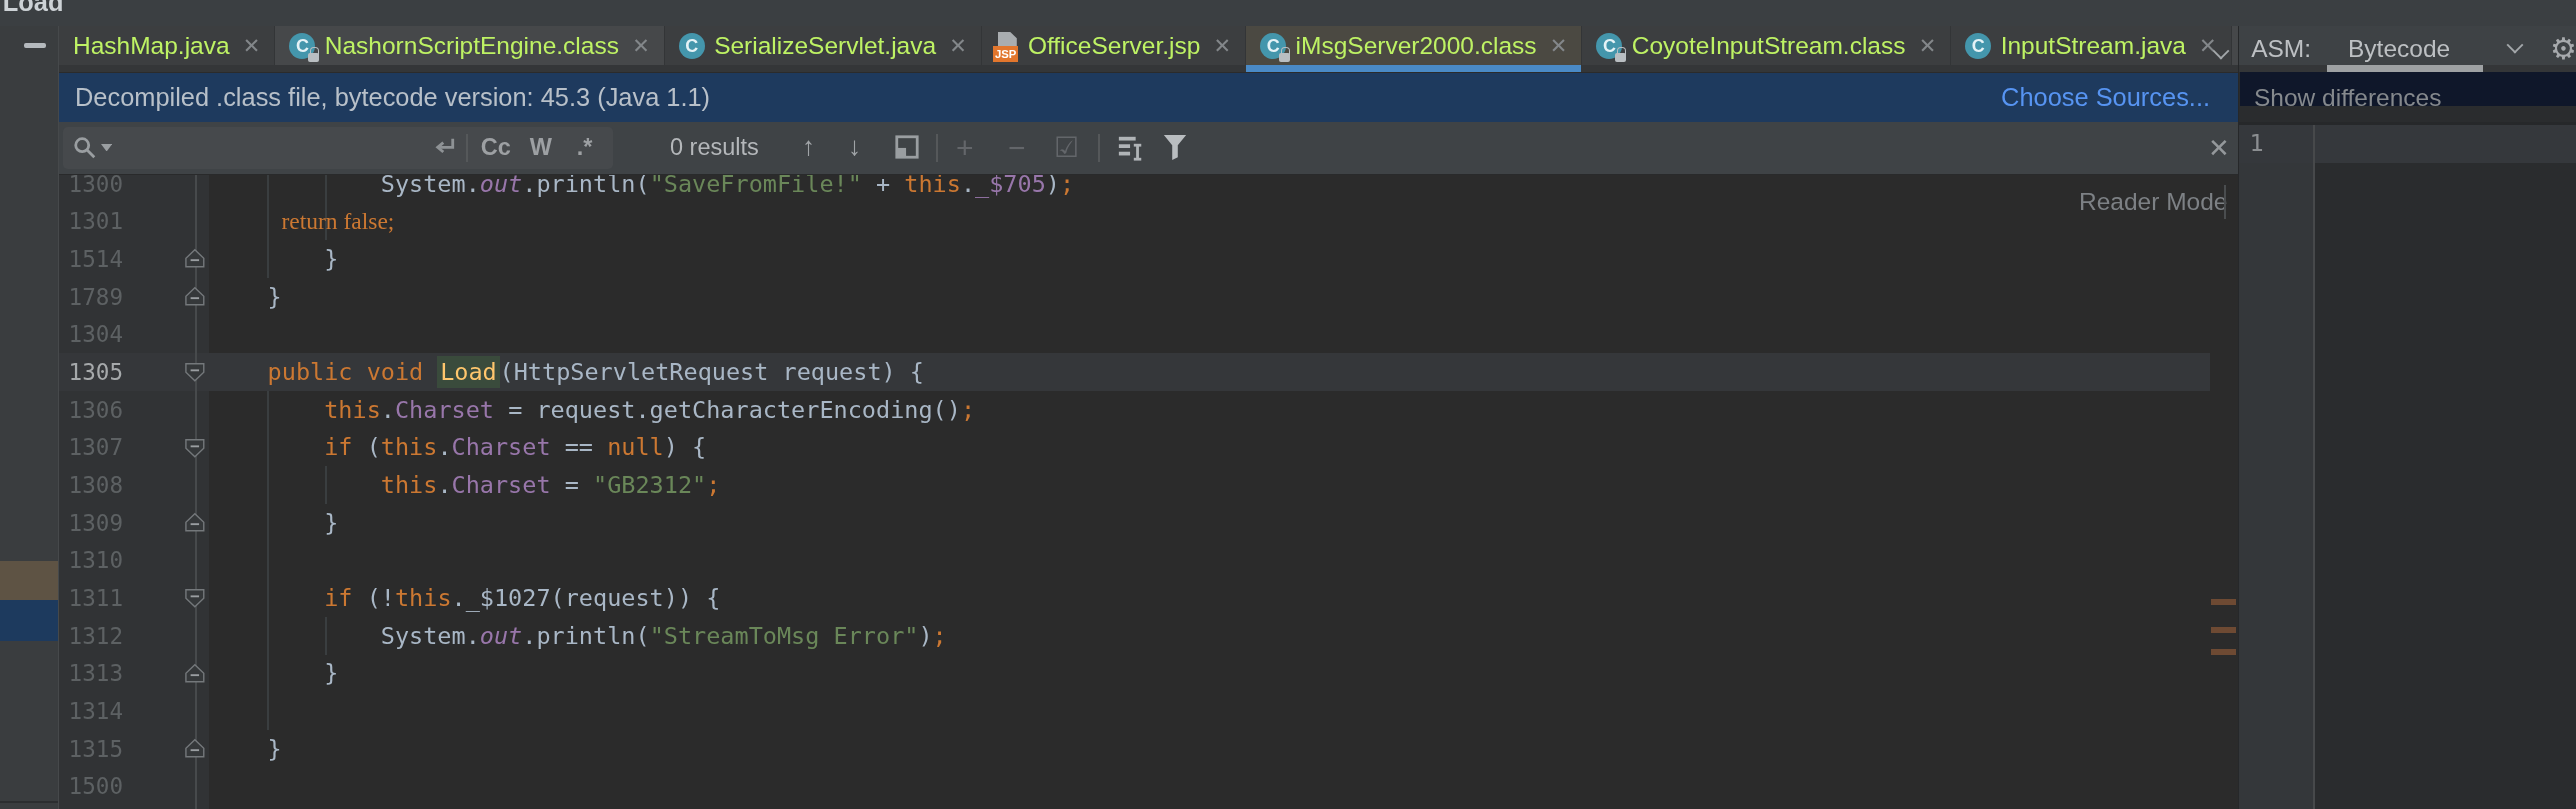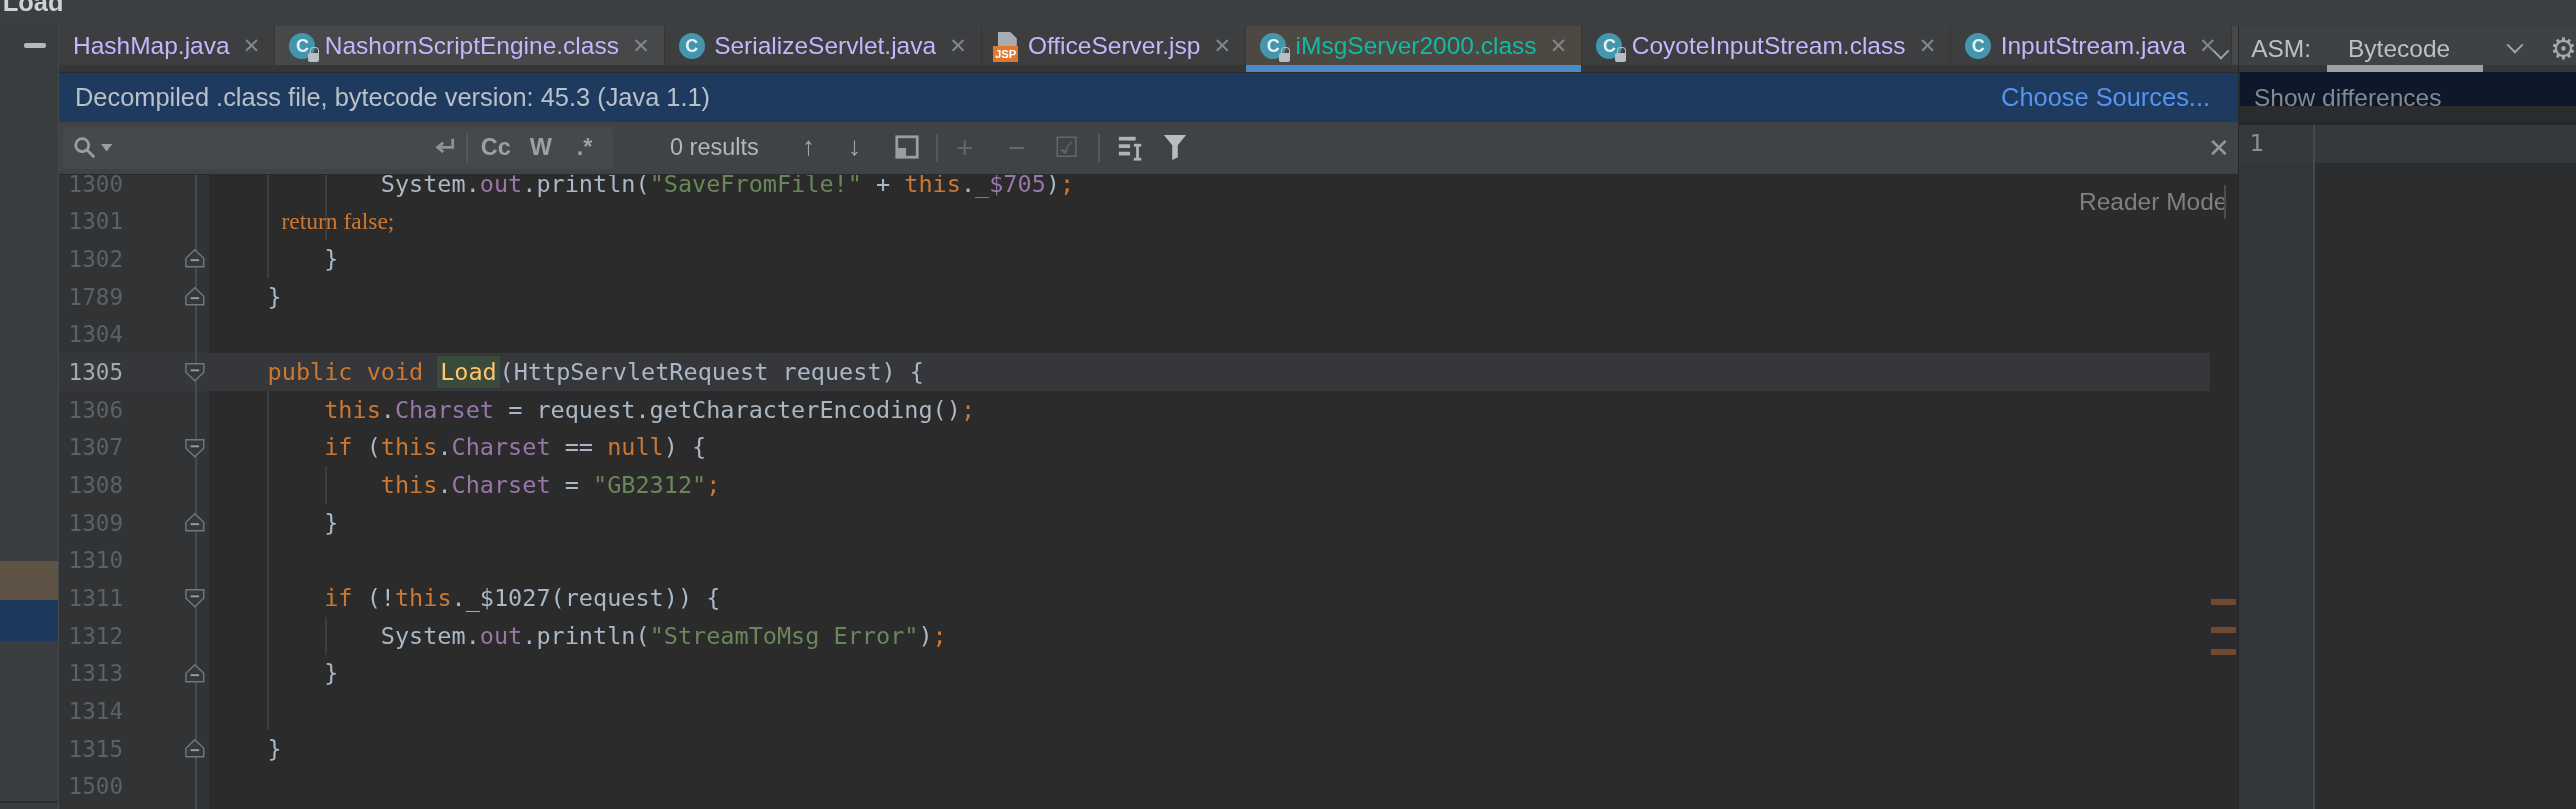--- a/index.html
+++ b/index.html
@@ -22,22 +22,22 @@
 
   
   .tabbar { position:absolute; left:59px; top:26px; width:2179px; height:46px; background:#3c4043;
             display:flex; align-items:stretch; }
   .tabbar::after { content:""; position:absolute; left:0; bottom:0; width:100%; height:6.6px; background:#343638; }
   .tab { position:relative; display:flex; align-items:center; gap:9.4px; padding:0 14px 6.6px 14px;
          background:#3c3e40; border-right:0.9px solid #333537; cursor:default; }
   .tab.hover { background:#46484a; }
   .tab.active { background:#4b4942; }
   .tab.active::after { content:""; position:absolute; left:0; bottom:0; width:100%; height:6.6px; background:#4a8ac6; z-index:3; }
-  .tab-label { color:#c4b5fd; font-size:24.5px; white-space:nowrap; }
-  .tab.active .tab-label { color:#14b8a6; }
+  .tab-label { color:#bef264; font-size:24.5px; white-space:nowrap; }
+  .tab.active .tab-label { color:#bef264; }
   .tab-close { color:#83878a; font-size:21px; margin-left:3.8px; }
   .cicon { position:relative; width:26px; height:26px; flex:0 0 26px; }
   .cicon .ball { position:absolute; inset:0; border-radius:50%; background:#4496ac;
                  color:#e4f2f6; font-size:18px; font-weight:bold; text-align:center; line-height:26px; }
   .cicon .lock { position:absolute; right:-3.8px; bottom:-2.8px; width:11.3px; height:8.5px;
                  background:#b9bec2; border-radius:1.9px; }
   .cicon .lock::before { content:""; position:absolute; left:1.9px; top:-5.6px; width:7.5px; height:6.6px;
                  border:1.9px solid #b9bec2; border-bottom:none; border-radius:3.8px 3.8px 0 0; }
   .ficon { position:relative; width:22.6px; height:28px; flex:0 0 22.6px; }
   .ficon .page { position:absolute; left:1.9px; top:0; width:19px; height:22.6px; background:#a9adb0;
@@ -90,21 +90,21 @@
   .foldline { position:absolute; left:136px; top:0; width:1.9px; height:100%; background:#474a4c; }
   .curline { position:absolute; left:0; top:178px; width:2151px; height:38px; background:#35373a; }
   .guide { position:absolute; width:1.9px; background:#3a3e40; }
   .lnum { position:absolute; left:0; width:64px; height:38px; text-align:right; color:#5d6163;
           font-family:"DejaVu Sans Mono", monospace; font-size:22.6px; line-height:38px; }
   .lnum.cur { color:#a6a9ab; }
   .fold { position:absolute; left:125px; width:21.7px; height:23.5px; }
   .codeline { position:absolute; left:152px; height:38px; white-space:pre;
               font-family:"DejaVu Sans Mono", monospace; font-size:23.5px; line-height:38px; }
   .tk-txt { color:#a9b7c6; } .tk-kw { color:#cc7832; } .tk-fld { color:#9876aa; }
-  .tk-str { color:#6a8759; } .tk-it { }
+  .tk-str { color:#6a8759; } .tk-it { font-style:italic; }
   .tk-decl { color:#ffc66d; background:#3a4b3c; padding:1.9px 2.8px; }
   .stripe-mark { position:absolute; left:2152px; width:24.5px; height:5.6px; background:#6e4a33; }
   .reader { position:absolute; left:2020px; top:13px; color:#7d8185; font-size:24.5px; }
   .reader-div { position:absolute; left:2165px; top:10.4px; width:1.9px; height:34px; background:#4a4d4f; }
 </style>
 </head>
 <body>
 
 <div id="app">
 
@@ -255,21 +255,21 @@
     <div class="guide" style="left:208px;top:0;height:103px"></div>
     <div class="guide" style="left:266px;top:0;height:65px"></div>
     <div class="guide" style="left:208px;top:216px;height:339px"></div>
     <div class="guide" style="left:266px;top:291px;height:38px"></div>
     <div class="guide" style="left:266px;top:442px;height:38px"></div>
     <div id="code-rows">
         <div class="lnum" style="top: -10.4px;">1300</div>
         <div class="codeline" style="top: -10.4px;"><span class="tk-txt">            System.</span><span class="tk-fld tk-it">out</span><span class="tk-txt">.println(</span><span class="tk-str">"SaveFromFile!"</span><span class="tk-txt"> + </span><span class="tk-kw">this</span><span class="tk-txt">.</span><span class="tk-fld">_$705</span><span class="tk-txt">)</span><span class="tk-kw">;</span></div>
         <div class="lnum" style="top: 27px;">1301</div>
         <div class="codeline" style="top: 27px; font-family: Liberation Serif, serif;"><span class="tk-txt">            </span><span class="tk-kw">return false;</span></div>
-        <div class="lnum" style="top: 65px;">1302</div>
+        <div class="lnum" style="top: 65px;">1514</div>
         <div class="fold" style="top: 72px;"><svg width="21.7" height="23.5" viewBox="0 0 23 25">
             <polygon points="2,21 2,12 11.5,3 21,12 21,21" fill="#35383a" stroke="#74787b" stroke-width="1.5"></polygon>
             <line x1="7" y1="14" x2="16" y2="14" stroke="#9a9ea1" stroke-width="2"></line>
           </svg></div>
         <div class="codeline" style="top: 65px;"><span class="tk-txt">        }</span></div>
         <div class="lnum" style="top: 103px;">1789</div>
         <div class="fold" style="top: 110px;"><svg width="21.7" height="23.5" viewBox="0 0 23 25">
             <polygon points="2,21 2,12 11.5,3 21,12 21,21" fill="#35383a" stroke="#74787b" stroke-width="1.5"></polygon>
             <line x1="7" y1="14" x2="16" y2="14" stroke="#9a9ea1" stroke-width="2"></line>
           </svg></div>

